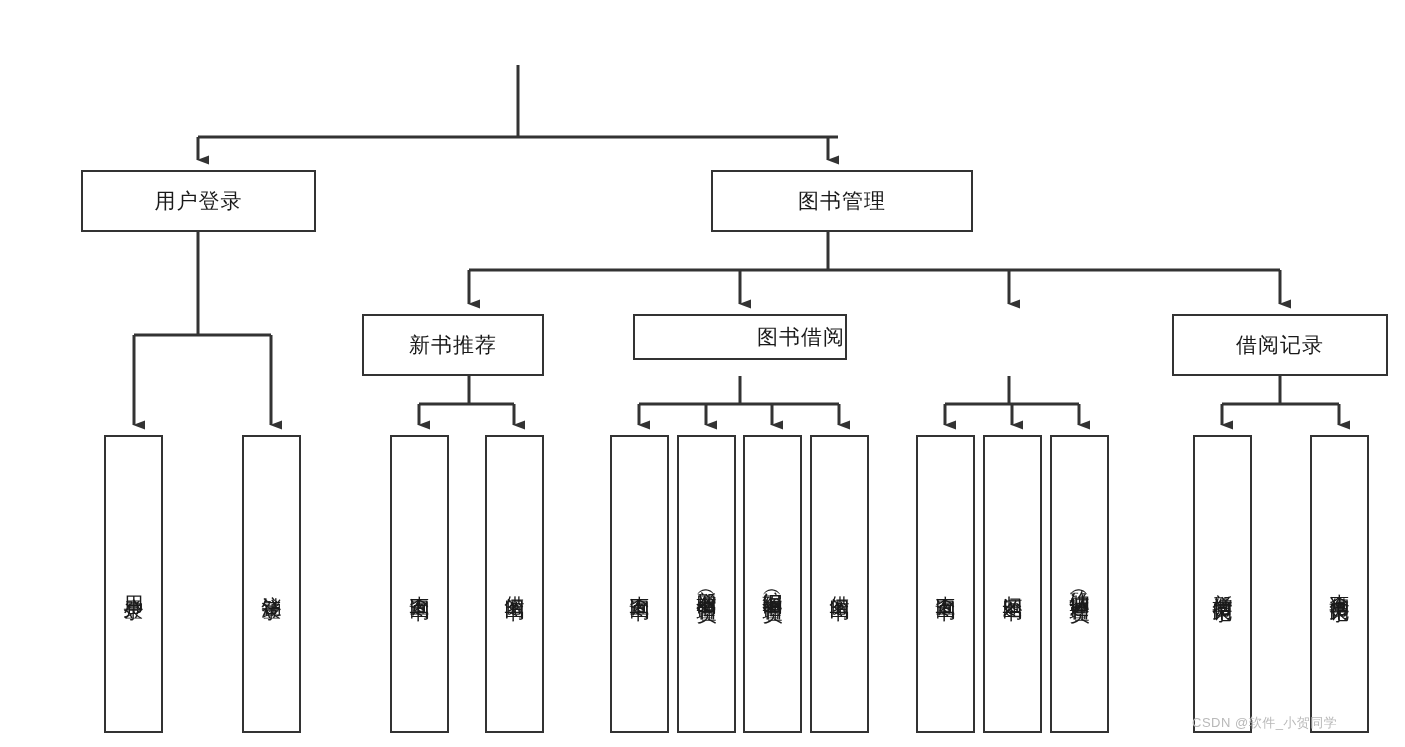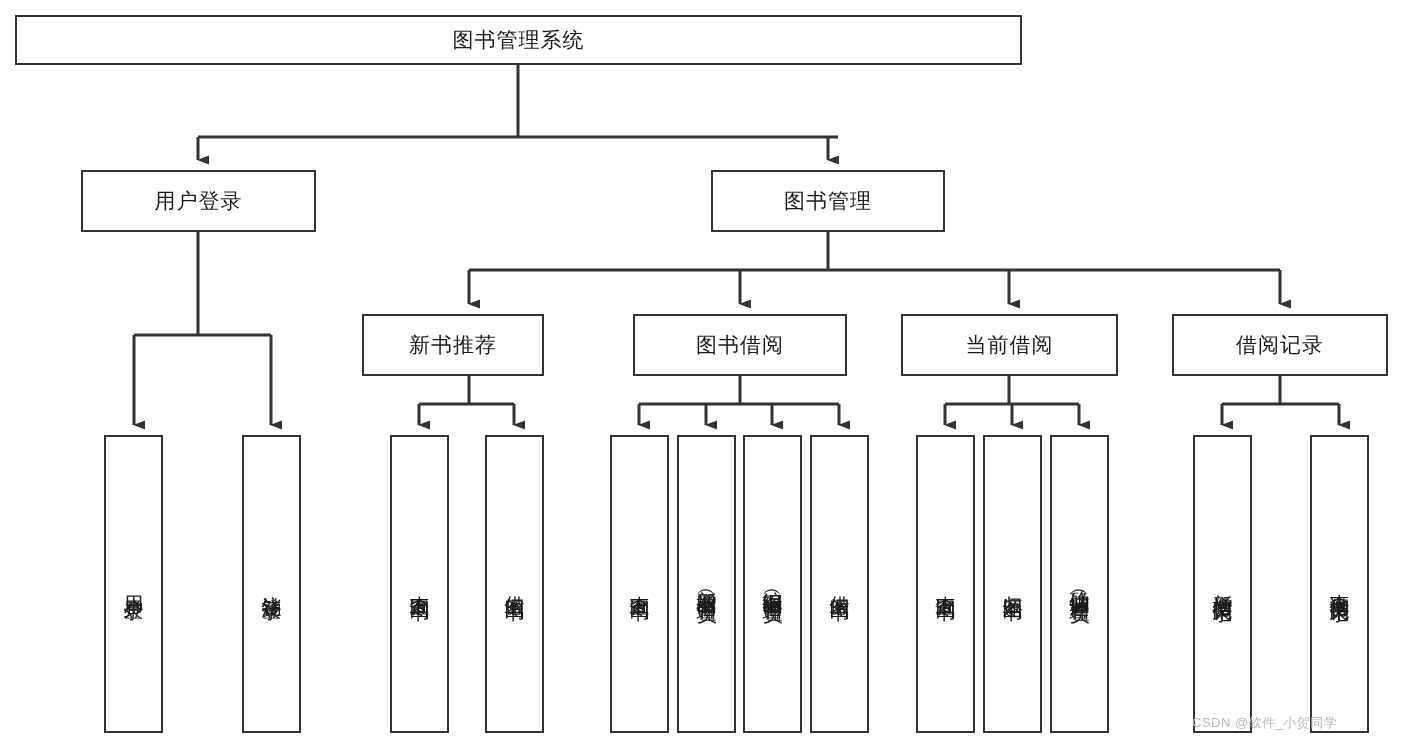--- a/index.html
+++ b/index.html
@@ -130,43 +130,37 @@
     </g>
 
     <g stroke="#333333" stroke-width="3" fill="none">
       <path d="M 1280 376 L 1280 404"></path>
       <path d="M 1222 404 L 1339 404"></path>
       <path d="M 1222 404 L 1222 425" marker-end="url(#arrowhead)"></path>
       <path d="M 1339 404 L 1339 425" marker-end="url(#arrowhead)"></path>
     </g>
   </svg>
 
-  <div class="node horizontal" style="left:15px; top:15px; width:1007px; height:50px;">
-    <span class="node-label">图书管理系统</span>
-  </div>
 
   <div class="node horizontal" style="left:81px; top:170px; width:235px; height:62px;">
     <span class="node-label">用户登录</span>
   </div>
 
-  <div class="node horizontal" style="left:711px; top:170px; width:234px; height:62px;">
+  <div class="node horizontal" style="left:711px; top:170px; width:262px; height:62px;">
     <span class="node-label">图书管理</span>
   </div>
 
   <div class="node horizontal" style="left:362px; top:314px; width:182px; height:62px;">
     <span class="node-label">新书推荐</span>
   </div>
 
-  <div class="node horizontal" style="left:633px; top:314px; width:214px; height:62px;">
+  <div class="node horizontal" style="left:633px; top:314px; width:214px; height:46px;justify-content:flex-end;">
     <span class="node-label">图书借阅</span>
   </div>
 
-  <div class="node horizontal" style="left:901px; top:314px; width:217px; height:62px;">
-    <span class="node-label">当前借阅</span>
-  </div>
 
   <div class="node horizontal" style="left:1172px; top:314px; width:216px; height:62px;">
     <span class="node-label">借阅记录</span>
   </div>
 
   <div class="node vertical" style="left:104px; top:435px; width:59px; height:298px;">
     <span class="node-label">用户登录</span>
   </div>
 
   <div class="node vertical" style="left:242px; top:435px; width:59px; height:298px;">

